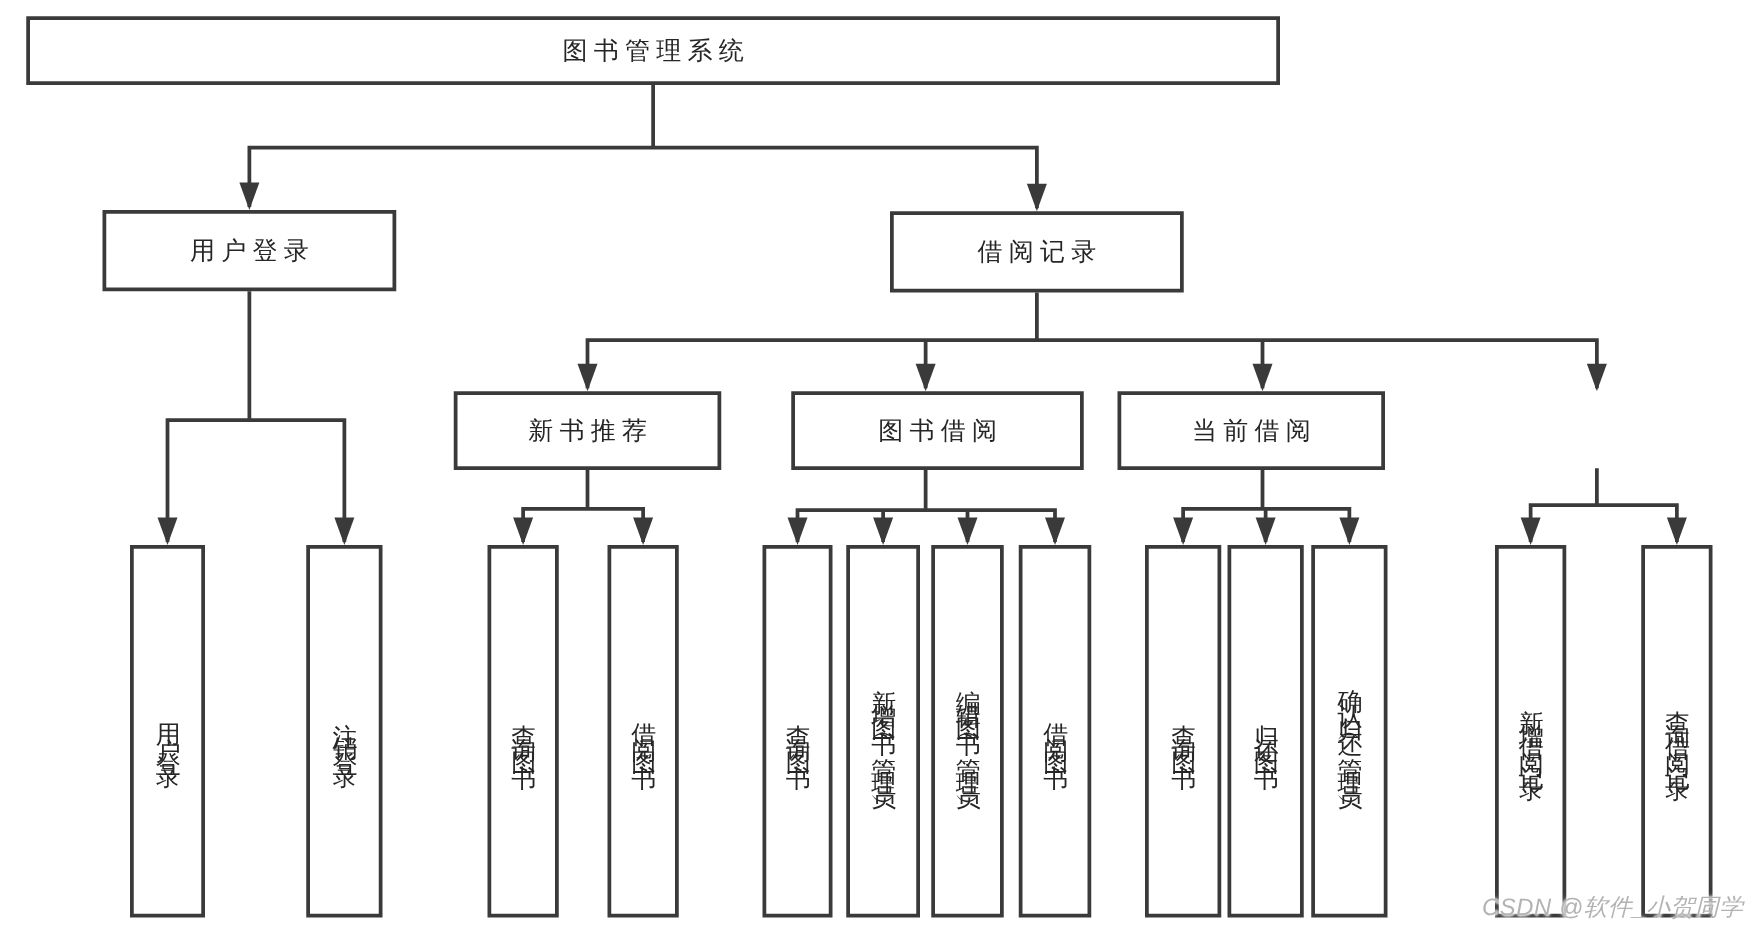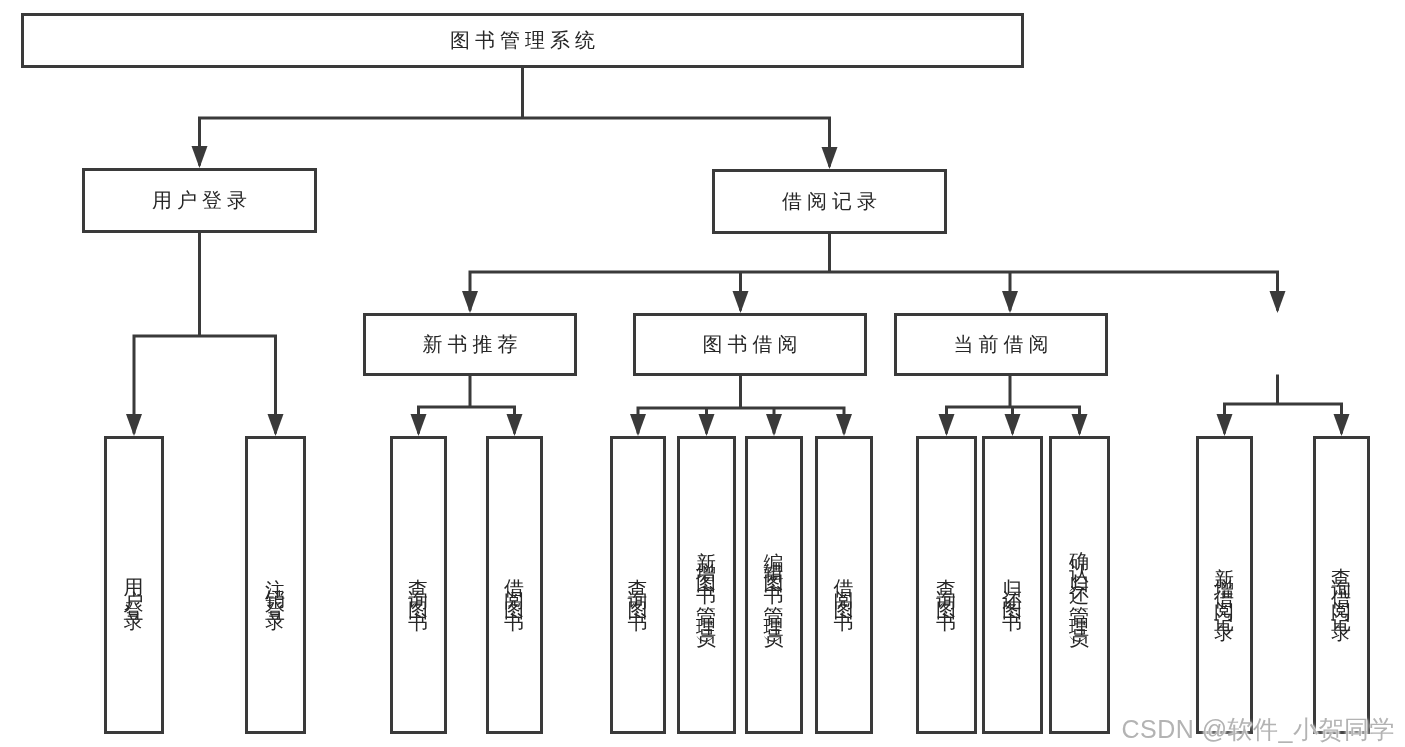--- a/index.html
+++ b/index.html
@@ -40,25 +40,26 @@
     text-orientation:mixed;
     font-size:20px;
     line-height:1;
     letter-spacing:11px;
     color:var(--text);
     white-space:nowrap;
   }
   .watermark{
     position:absolute;
     top:713px;right:10px;
-    font-size:25px;
+    font-size:19px;
     letter-spacing:0.5px;
     color:var(--watermark);
     text-shadow:0 0 2px #fff,0 0 4px #fff,1px 1px 2px #fff;
     z-index:5;
+    font-style:italic;
   }
 </style>
 </head>
 <body>
 
 <div class="canvas">
 
   <svg class="wires" viewBox="0 0 1405 747" aria-hidden="true">
 
     <g>

